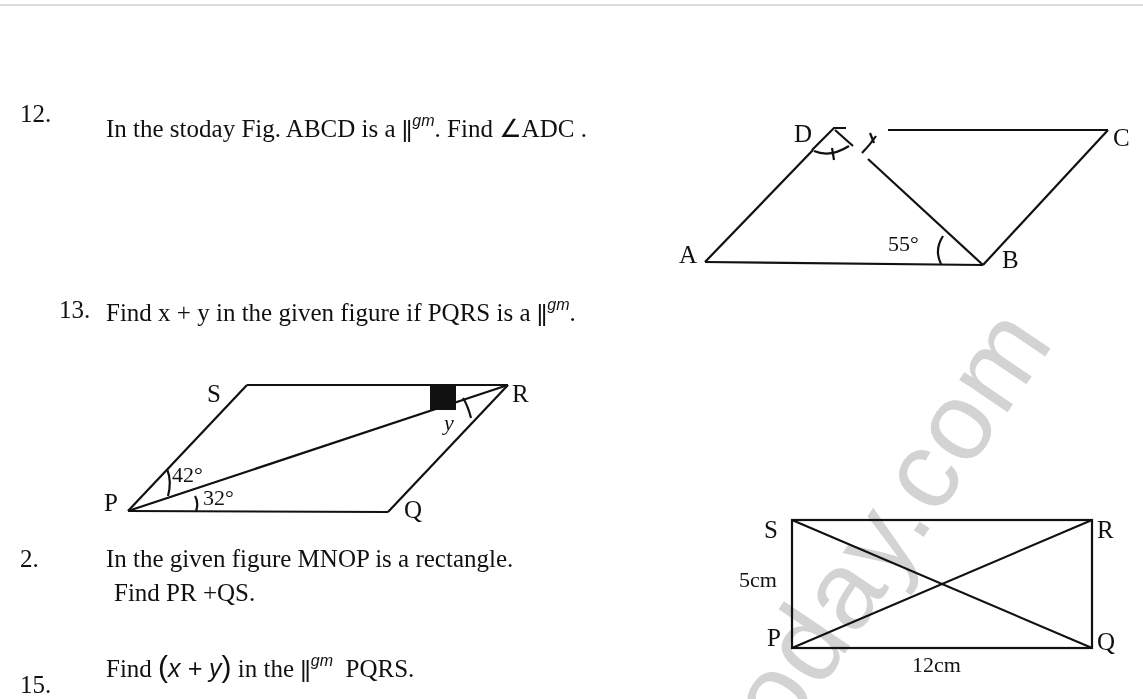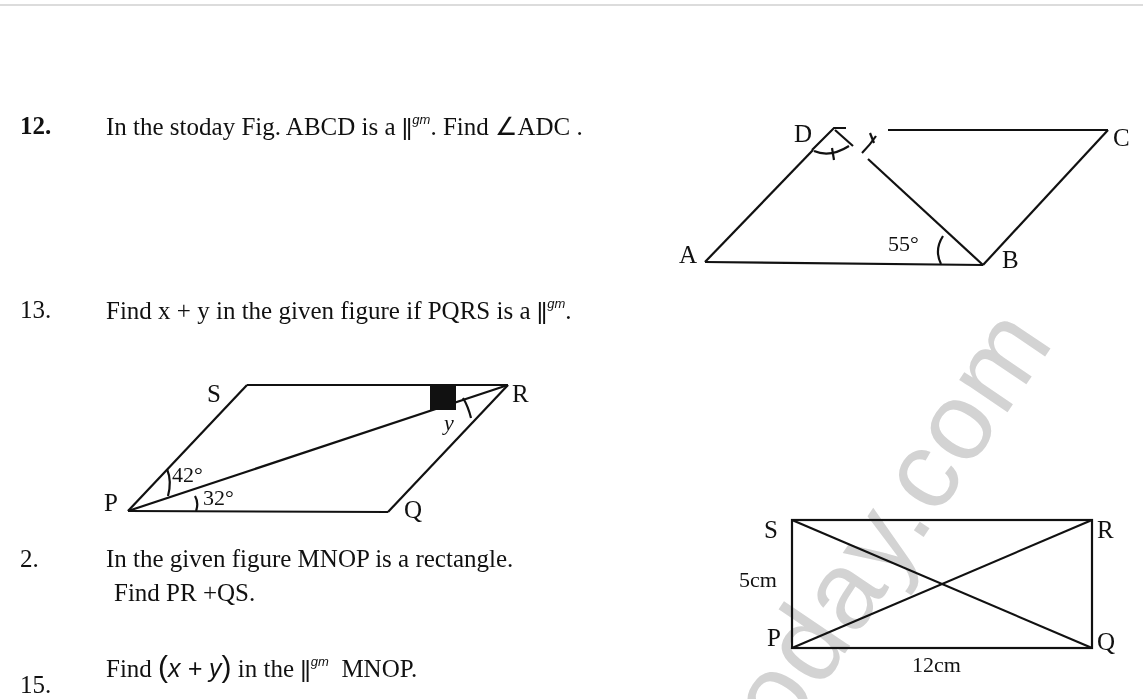--- a/index.html
+++ b/index.html
@@ -3,48 +3,48 @@
 <meta charset="utf-8">
 <style>
   html, body { margin:0; padding:0; }
   body { width:1143px; height:699px; background:#ffffff; position:relative; overflow:hidden;
          font-family:"Liberation Serif", serif; color:#111; }
   .topline { position:absolute; left:0; top:4px; width:1143px; height:2px; background:#dcdcdc; }
   .qnum { position:absolute; left:20px; font-size:25px; }
   .qtext { position:absolute; left:106px; font-size:25px; white-space:nowrap; }
   .it { }
   .par { font-family:"Liberation Sans", sans-serif; font-size:24px; letter-spacing:-2px; }
-  .sup { font-family:"Liberation Sans", sans-serif; font-style:italic; font-size:13px; vertical-align:11px; margin-left:2px; }
+  .sup { font-family:"Liberation Sans", sans-serif; font-style:italic; font-size:16px; vertical-align:11px; margin-left:2px; }
   .paren { font-family:"Liberation Sans", sans-serif; font-size:30px; }
   .sansit { font-family:"Liberation Sans", sans-serif; font-style:italic; }
   svg { position:absolute; left:0; top:0; }
   .lbl { font-family:"Liberation Serif", serif; font-size:25px; fill:#111; }
   .lbls { font-family:"Liberation Serif", serif; font-size:22px; fill:#111; }
   .wm { position:absolute; font-family:"Liberation Sans", sans-serif; font-size:110px; color:#d3d3d3;
         transform-origin:0 0; transform:rotate(-56deg); white-space:nowrap; left:650px; top:760px; letter-spacing:2px; }
 </style>
 </head>
 <body>
 
 <div class="topline"></div>
 
 <div class="wm">stoday.com</div>
 
-<div class="qnum" style="top:112px;font-weight:bold;">12.</div>
+<div class="qnum" style="top:100px;">12.</div>
 <div class="qtext" style="top:112px;"><span>In the stoday Fig. </span><span class="it">ABCD</span><span> is a </span><span class="par">||</span><span class="sup">gm</span><span>. Find </span> <span class="it">∠ADC</span> <span>.</span></div>
 
-<div class="qnum" style="top:296px;">13.</div>
+<div class="qnum" style="top:296px;margin-left:39px;">13.</div>
 <div class="qtext" style="top:296px;"><span>Find </span><span class="it">x + y</span> <span> in the given figure if PQRS is a </span><span class="par">||</span><span class="sup">gm</span><span>.</span></div>
 
 <div class="qnum" style="top:545px;">2.</div>
 <div class="qtext" style="top:545px;">In the given figure MNOP is a rectangle.</div>
 <div class="qtext" style="top:579px;margin-left:8px;">Find PR +QS.</div>
 
 <div class="qnum" style="top:671px;">15.</div>
-<div class="qtext" style="top:650px;"><span>Find </span><span class="paren">(</span><span class="sansit">x + y</span><span class="paren">)</span><span> in the </span><span class="par">||</span><span class="sup">gm</span>&nbsp;<span class="it"> MNOP</span><span>.</span></div>
+<div class="qtext" style="top:650px;"><span>Find </span><span class="paren">(</span><span class="sansit">x + y</span><span class="paren">)</span><span> in the </span><span class="par">||</span><span class="sup">gm</span>&nbsp;<span class="it"> PQRS</span><span>.</span></div>
 
 <svg width="1143" height="699" viewBox="0 0 1143 699">
 
   <g stroke="#111" stroke-width="2.2" fill="none">
     <line x1="705" y1="262" x2="813" y2="150"></line>
     <line x1="705" y1="262" x2="983" y2="265"></line>
     <line x1="983" y1="265" x2="1108" y2="130"></line>
     <line x1="888" y1="130" x2="1108" y2="130"></line>
     <line x1="868" y1="159" x2="983" y2="265"></line>
     <polyline points="812,150 834,128 846,128"></polyline>

